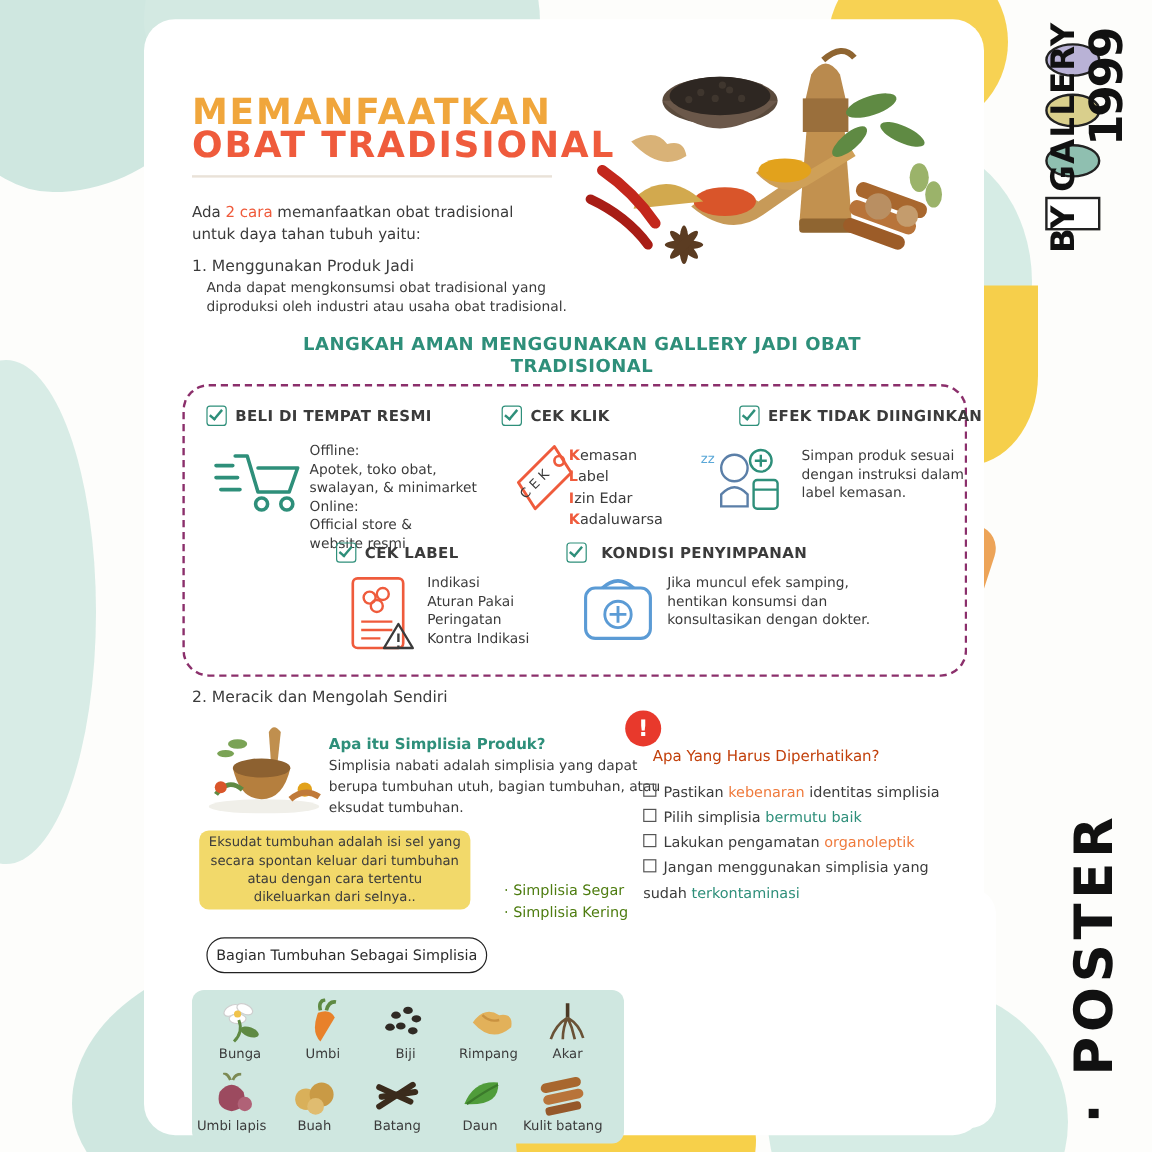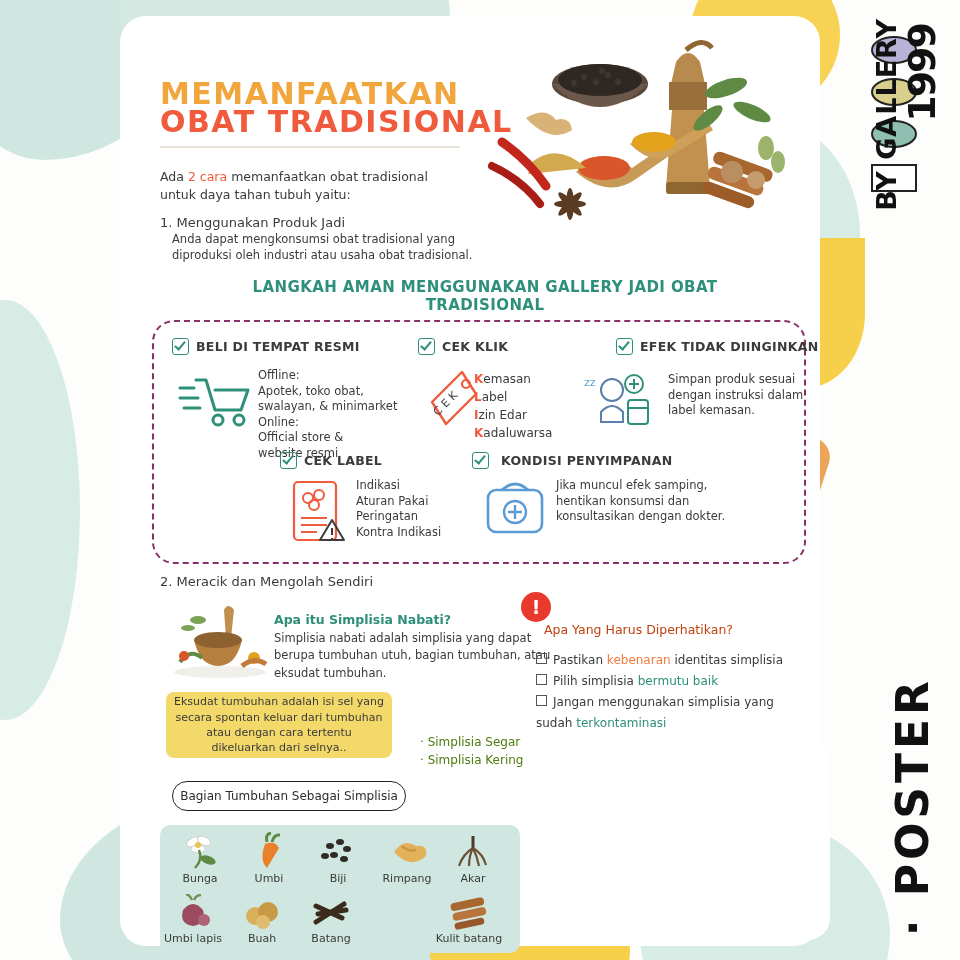--- a/index.html
+++ b/index.html
@@ -304,35 +304,36 @@
     <path d="M12 62 q10 -14 22 -4" stroke="#5f8a43" stroke-width="4" fill="none"></path>
     <circle cx="16" cy="56" r="5" fill="#d9552a"></circle>
     <circle cx="86" cy="58" r="6" fill="#e2a21c"></circle>
     <path d="M74 66 q12 -10 24 -2" stroke="#c07a3a" stroke-width="5" fill="none"></path>
     <g fill="#7aa355">
         <ellipse cx="30" cy="20" rx="8" ry="4"></ellipse>
         <ellipse cx="20" cy="28" rx="7" ry="3"></ellipse>
       </g>
   </svg>
 
-  <div class="q-title">Apa itu Simplisia Nabati?</div>
+  <div class="q-title">Apa itu Simplisia Produk?</div>
   <div class="q-body">Simplisia nabati adalah simplisia yang dapat berupa tumbuhan utuh, bagian tumbuhan, atau eksudat tumbuhan.</div>
 
   <div class="yellow-box">Eksudat tumbuhan adalah isi sel yang secara spontan keluar dari tumbuhan atau dengan cara tertentu dikeluarkan dari selnya..</div>
 
   <div class="simp-list">
     <div>· Simplisia Segar</div>
     <div>· Simplisia Kering</div>
   </div>
 
   <div class="warn-circle">!</div>
   <div class="attn-title">Apa Yang Harus Diperhatikan?</div>
   <div class="attn-list">
     <div><span class="sq"></span><span>Pastikan </span><span class="o">kebenaran</span><span> identitas simplisia</span></div>
     <div><span class="sq"></span><span>Pilih simplisia </span><span class="g">bermutu baik</span><span></span></div>
+    <div><span class="sq"></span><span>Lakukan pengamatan </span><span class="o">organoleptik</span><span></span></div>
     <div><span class="sq"></span><span>Jangan menggunakan simplisia yang sudah </span><span class="g">terkontaminasi</span><span></span></div>
   </div>
 
   <div class="pill">Bagian Tumbuhan Sebagai Simplisia</div>
 
   <div class="green-card"></div>
 
   <div class="grid-item" style="left:165px;top:832px;">
     <div class="ic">
       <svg width="46" height="38" viewBox="0 0 46 38">
@@ -416,20 +417,29 @@
       <svg width="46" height="36" viewBox="0 0 46 36">
         <g stroke="#3a2b1c" stroke-width="5" stroke-linecap="round">
           <path d="M8 28 L36 10"></path>
             <path d="M10 20 L38 16"></path>
             <path d="M8 12 L34 24"></path>
         </g>
       </svg>
     </div>
     <div class="lbl">Batang</div>
   </div>
+  <div class="grid-item" style="left:365px;top:892px;">
+    <div class="ic">
+      <svg width="46" height="36" viewBox="0 0 46 36">
+        <path d="M10 26 q8 -20 28 -18 q2 20 -28 18z" fill="#4f9c3a"></path>
+        <path d="M12 26 q14 -10 26 -16" stroke="#3b7a2b" stroke-width="2" fill="none"></path>
+      </svg>
+    </div>
+    <div class="lbl">Daun</div>
+  </div>
   <div class="grid-item" style="left:434px;top:892px;">
     <div class="ic">
       <svg width="50" height="36" viewBox="0 0 50 36">
         <g transform="rotate(-12 25 18)">
           <rect x="8" y="6" width="34" height="8" rx="4" fill="#a8672e"></rect>
           <rect x="8" y="16" width="34" height="8" rx="4" fill="#b8743a"></rect>
           <rect x="8" y="26" width="30" height="7" rx="3" fill="#96582a"></rect>
         </g>
       </svg>
     </div>

